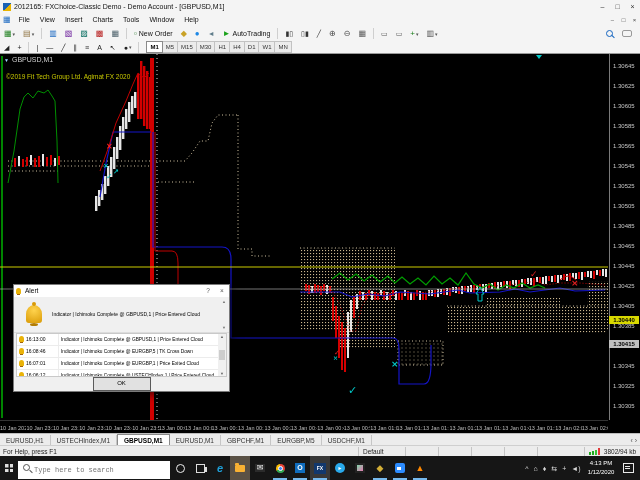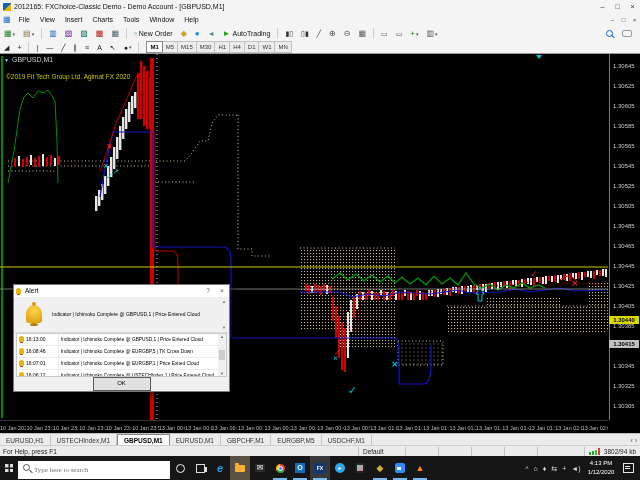--- a/index.html
+++ b/index.html
@@ -88,21 +88,21 @@
   .sig i:nth-child(1){height:3px;}.sig i:nth-child(2){height:4px;}
   .sig i:nth-child(3){height:5px;background:#35c435;}.sig i:nth-child(4){height:7px;background:#e03a3a;}
   
   #taskbar{position:absolute;left:0;top:456px;width:640px;height:24px;background:#161616;display:flex;align-items:center;}
   .startbtn{width:18px;height:24px;display:flex;align-items:center;justify-content:center;}
   .winlogo{width:8px;height:8px;background:
     linear-gradient(#ddd,#ddd) 0 0/3.5px 3.5px no-repeat,
     linear-gradient(#ddd,#ddd) 4.5px 0/3.5px 3.5px no-repeat,
     linear-gradient(#ddd,#ddd) 0 4.5px/3.5px 3.5px no-repeat,
     linear-gradient(#ddd,#ddd) 4.5px 4.5px/3.5px 3.5px no-repeat;}
-  .tsearch{width:132px;height:18px;border:none;background:#fff;font-size:7px;padding:0 4px 0 16px;color:#222;font-family:Liberation Serif, serif;}
+  .tsearch{width:132px;height:18px;border:none;background:#fff;font-size:7px;padding:0 4px 0 16px;color:#222;font-family:Liberation Mono, monospace;}
   .searchwrap{position:relative;}
   .searchwrap::before{content:'';position:absolute;left:5px;top:6px;width:5px;height:5px;border:1px solid #555;border-radius:50%;}
   .searchwrap::after{content:'';position:absolute;left:11px;top:13px;width:4px;height:1px;background:#555;transform:rotate(45deg);}
   .ticon{position:relative;width:20px;height:24px;display:flex;align-items:center;justify-content:center;flex:none;}
   .ticon.hl{background:#5a5145;}
   .ticon.hl2{background:#383838;}
   .ul::after{content:'';position:absolute;bottom:0;left:3px;right:3px;height:2px;background:#76b9ed;}
   .ic-cortana{width:7px;height:7px;border:1.4px solid #eee;border-radius:50%;}
   .ic-tview{width:7px;height:7px;border:1px solid #ddd;position:relative;}
   .ic-tview::after{content:'';position:absolute;right:-3px;top:2px;width:2px;height:5px;background:#ddd;}

